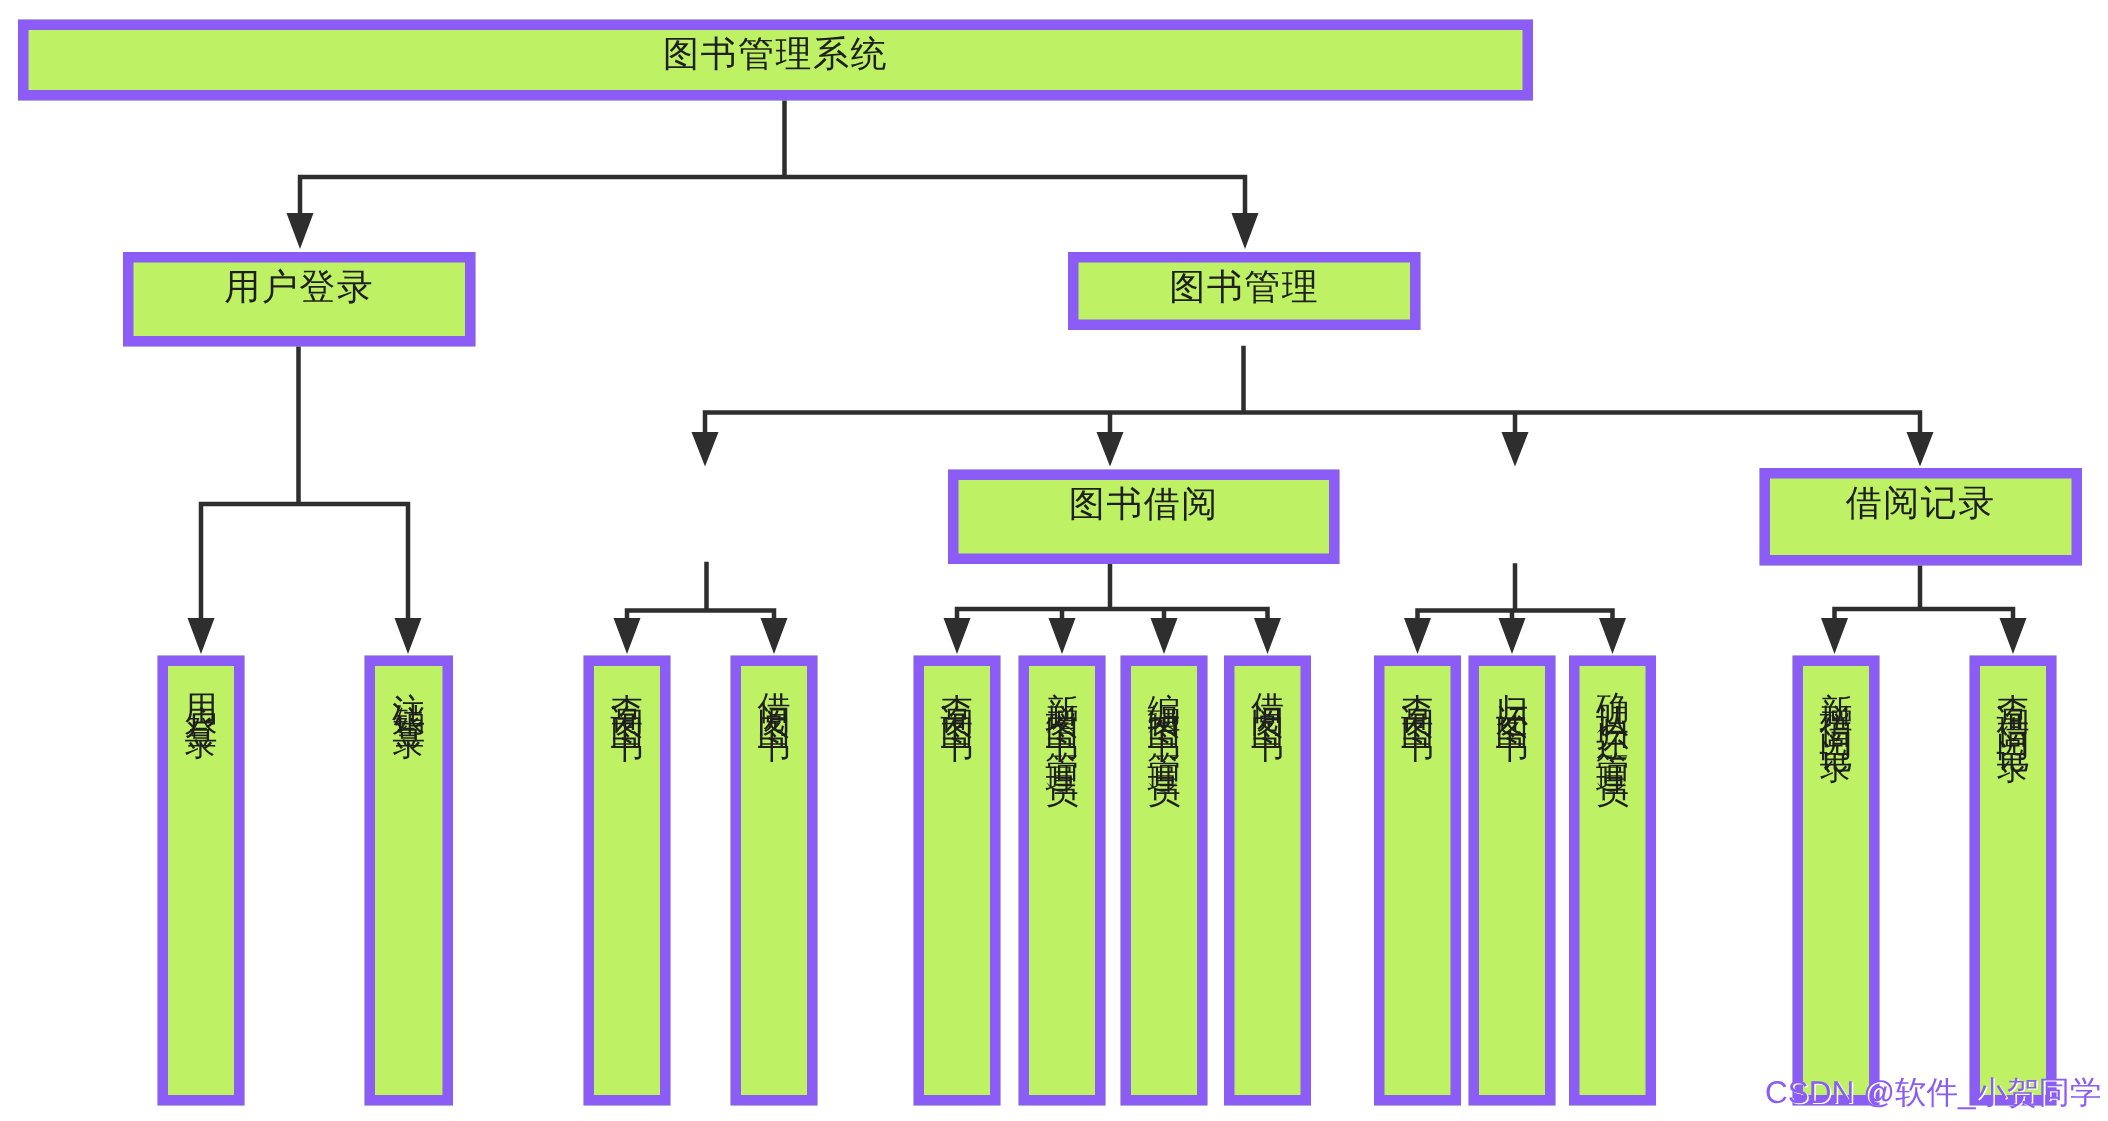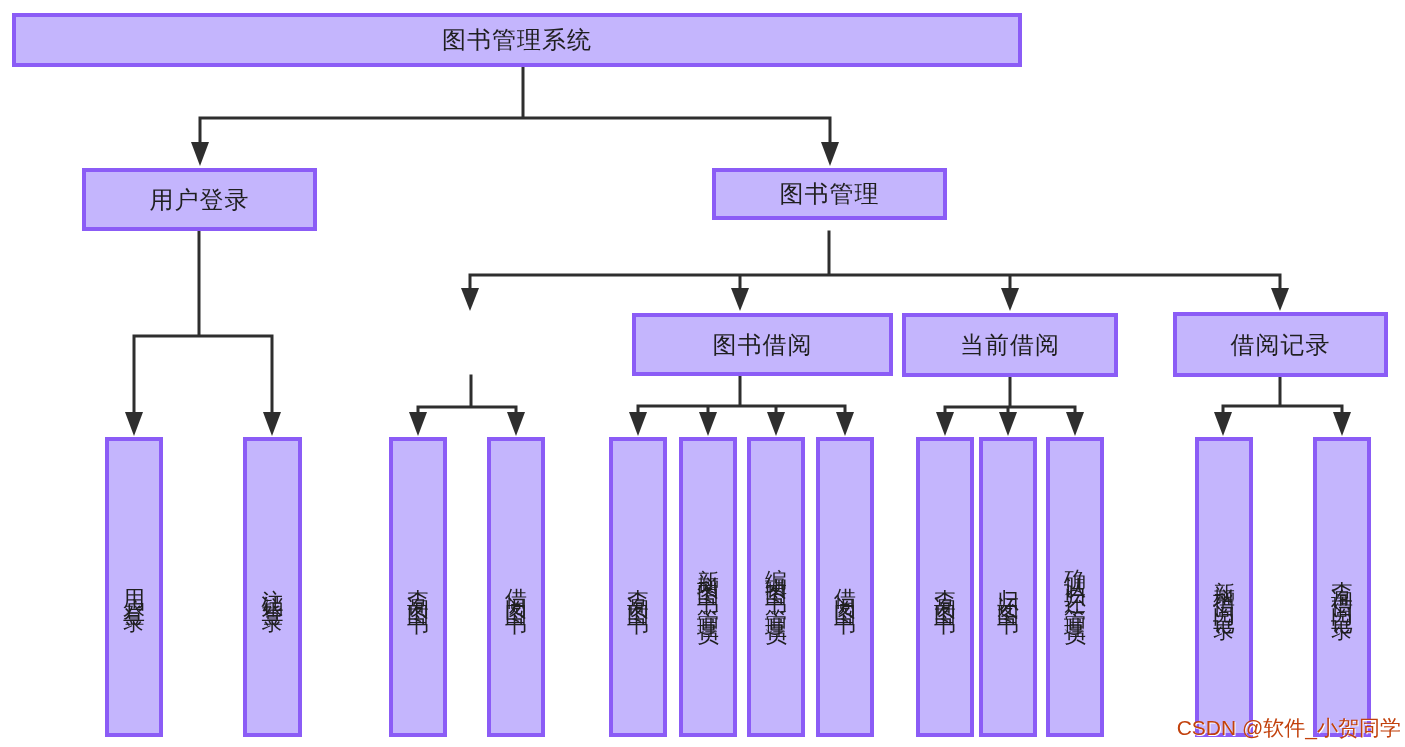--- a/index.html
+++ b/index.html
@@ -18,24 +18,23 @@
   #connector-layer {
     position: absolute;
     left: 0; top: 0;
     width: 1405px;
     height: 747px;
     z-index: 0;
   }
   .node {
     position: absolute;
     box-sizing: border-box;
-    border: 4px solid #8b5cf6;
-    background: #c4b5fd;
+    border: 7px solid #8b5cf6;
+    background: #bef264;
     display: flex;
-    align-items: center;
     justify-content: center;
     z-index: 1;
   }
   .hnode span {
     font-size: 24px;
     color: #1f1f1f;
     white-space: nowrap;
     letter-spacing: 1px;
   }
   .vnode span {
@@ -45,21 +44,21 @@
     line-height: 1;
     letter-spacing: 8px;
     color: #1f1f1f;
     white-space: nowrap;
   }
   #watermark {
     position: absolute;
     right: 4px;
     bottom: 5px;
     font-size: 21px;
-    color: #c2410c;
+    color: #8b5cf6;
     text-shadow: 1px 1px 0 #ffffff;
     z-index: 2;
     white-space: nowrap;
   }
 </style>
 </head>
 <body>
 
 <div id="canvas">
 
@@ -131,23 +130,20 @@
   <div class="node hnode" style="left:82px;top:168px;width:235px;height:63px">
     <span>用户登录</span>
   </div>
   <div class="node hnode" style="left:712px;top:168px;width:235px;height:52px">
     <span>图书管理</span>
   </div>
 
   <div class="node hnode" style="left:632px;top:313px;width:261px;height:63px">
     <span>图书借阅</span>
   </div>
-  <div class="node hnode" style="left:902px;top:313px;width:216px;height:64px">
-    <span>当前借阅</span>
-  </div>
   <div class="node hnode" style="left:1173px;top:312px;width:215px;height:65px">
     <span>借阅记录</span>
   </div>
 
   <div class="node vnode" style="left:105px;top:437px;width:58px;height:300px">
     <span>用户登录</span>
   </div>
   <div class="node vnode" style="left:243px;top:437px;width:59px;height:300px">
     <span>注销登录</span>
   </div>

